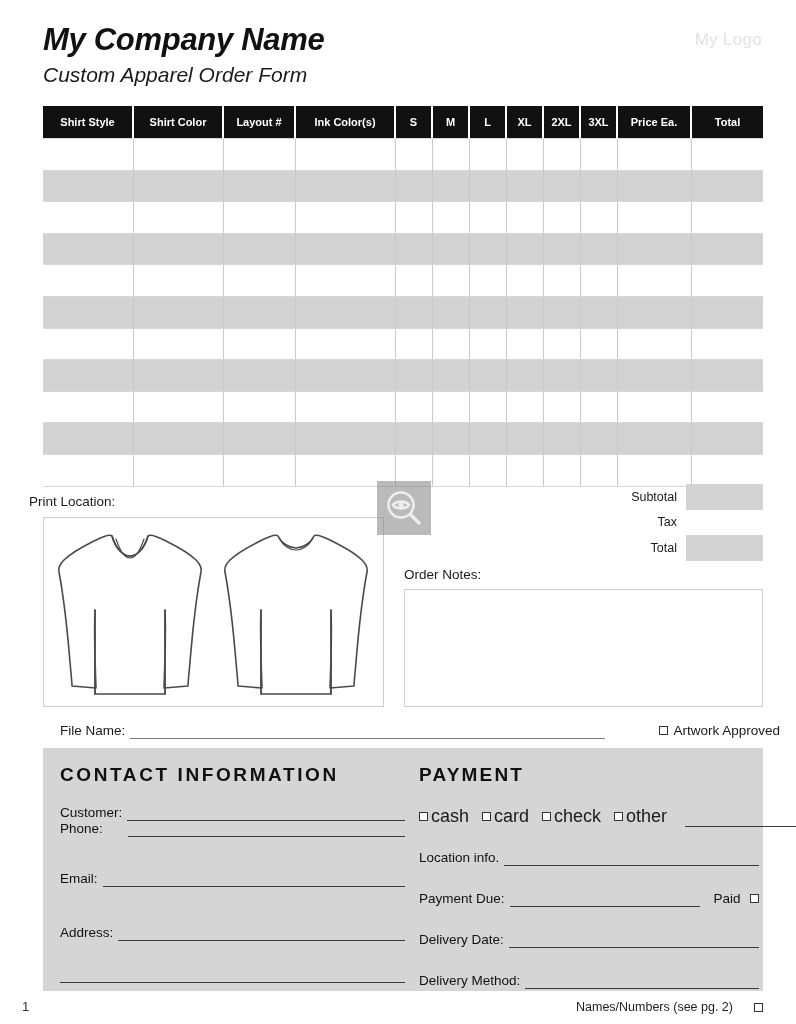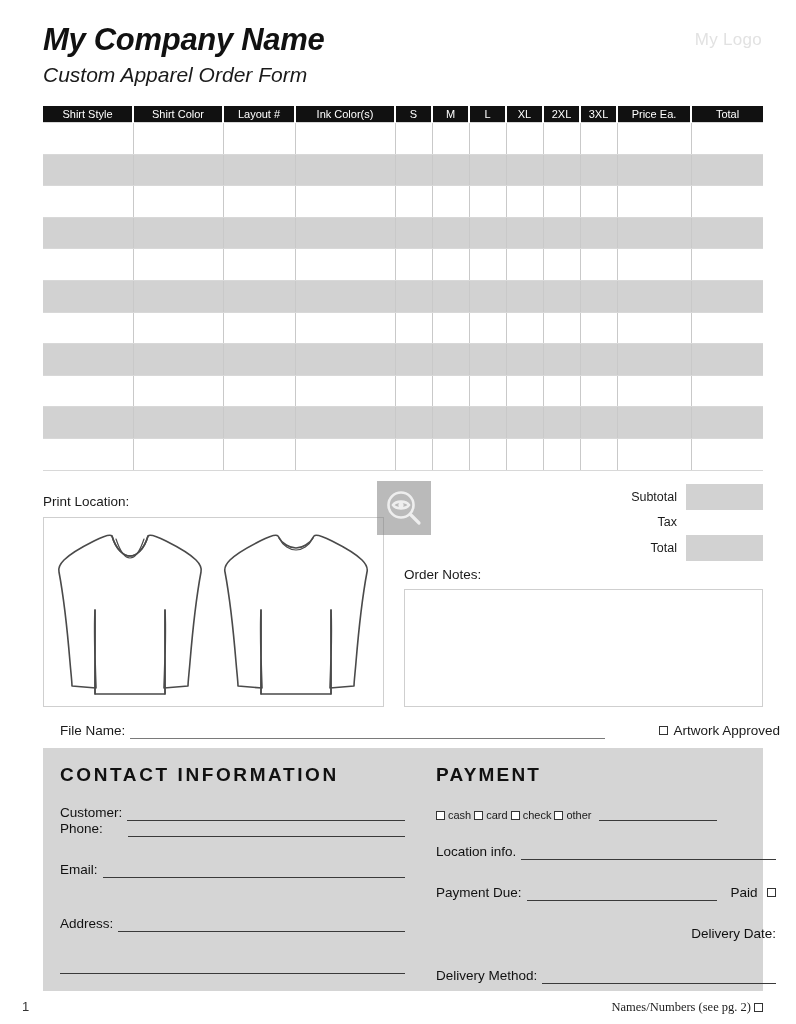--- a/index.html
+++ b/index.html
@@ -66,23 +66,23 @@
     left: 43px;
     top: 106px;
     width: 720px;
     border-collapse: collapse;
     table-layout: fixed;
   }
   .order-table th {
     background: #111111;
     color: #ffffff;
     font-size: 11px;
-    font-weight: normal;
+    font-weight: bold;
     height: 16px;
-    padding: 0 2px;
+    padding: 8px 2px;
     border-right: 2px solid #ffffff;
     text-align: center;
     white-space: nowrap;
   }
   .order-table th:last-child { border-right: none; }
   .order-table td {
     height: 30.6px;
     border-right: 1px solid #c9c9c9;
     border-bottom: 1px solid #d8d8d8;
     padding: 0;
@@ -116,21 +116,21 @@
     width: 77px;
     height: 25.5px;
     box-sizing: border-box;
   }
   .totals-value.filled { background: #d2d2d2; }
   .totals-value.empty  { background: #ffffff; }
 
   
   .print-location-label {
     position: absolute;
-    left: 43px;
+    left: 29px;
     top: 494px;
     font-size: 13.5px;
     color: #1a1a1a;
   }
   .art-box {
     position: absolute;
     left: 43px;
     top: 517px;
     width: 341px;
     height: 190px;
@@ -224,21 +224,21 @@
     top: 748px;
     width: 720px;
     height: 243px;
     background: #d5d5d5;
   }
   .panel-col {
     position: absolute;
     top: 0;
   }
   .col-contact { left: 17px; width: 345px; }
-  .col-payment { left: 393px; width: 340px; }
+  .col-payment { left: 376px; width: 340px; }
 
   .section-heading {
     font-size: 19px;
     font-weight: bold;
     letter-spacing: 2.6px;
     margin: 16px 0 0 0;
     color: #111;
     white-space: nowrap;
   }
   .section-heading.payment { letter-spacing: 2.2px; }
@@ -264,22 +264,22 @@
     display: flex;
     align-items: center;
     gap: 9px;
     margin-left: 14px;
     padding-bottom: 1px;
   }
 
   .pay-options {
     display: flex;
     align-items: flex-end;
-    font-size: 11px;
-    gap: 3px;
+    font-size: 18px;
+    gap: 13px;
     white-space: nowrap;
   }
   .pay-opt {
     display: flex;
     align-items: center;
     gap: 3px;
   }
 
   
   .page-number {
@@ -290,23 +290,22 @@
     color: #333;
   }
   .footer-note {
     position: absolute;
     right: 33px;
     top: 1000px;
     font-size: 12.5px;
     color: #222;
     display: flex;
     align-items: center;
-    gap: 3px;
-    white-space: nowrap;
-    font-family: Liberation Serif, serif;
+    gap: 21px;
+    white-space: nowrap;
   }
 </style>
 </head>
 <body>
 
 <div class="page">
 
   <div class="header">
     <div class="company-name">My Company Name</div>
     <div class="form-subtitle">Custom Apparel Order Form</div>
@@ -585,21 +584,21 @@
       <div class="section-heading">CONTACT INFORMATION</div>
 
       <div class="field-row" style="margin-top:19px;">
         <span class="lbl">Customer:</span>
         <span class="field-line"></span>
       </div>
       <div class="field-row" style="gap:20px;">
         <span class="lbl">Phone:</span>
         <span class="field-line"></span>
       </div>
-      <div class="field-row" style="margin-top:25px;text-align:center;">
+      <div class="field-row" style="margin-top:34px;text-align:center;">
         <span class="lbl">Email:</span>
         <span class="field-line"></span>
       </div>
       <div class="field-row" style="margin-top:38px;">
         <span class="lbl">Address:</span>
         <span class="field-line"></span>
       </div>
       <div class="field-row" style="margin-top:27px;">
         <span class="field-line" style="margin-left:0;"></span>
       </div>
@@ -635,21 +634,21 @@
 
       <div class="field-row" style="margin-top:25px;text-align:center;">
         <span class="lbl">Payment Due:</span>
         <span class="field-line fixed-210"></span>
         <span class="paid-box">
           <span>Paid</span>
           <span class="cbox"></span>
         </span>
       </div>
 
-      <div class="field-row" style="margin-top:25px;flex-direction:column;">
+      <div class="field-row" style="margin-top:25px;">
         <span class="lbl">Delivery Date:</span>
         <span class="field-line"></span>
       </div>
 
       <div class="field-row" style="margin-top:25px;">
         <span class="lbl">Delivery Method:</span>
         <span class="field-line"></span>
       </div>
     </div>
   </div>

